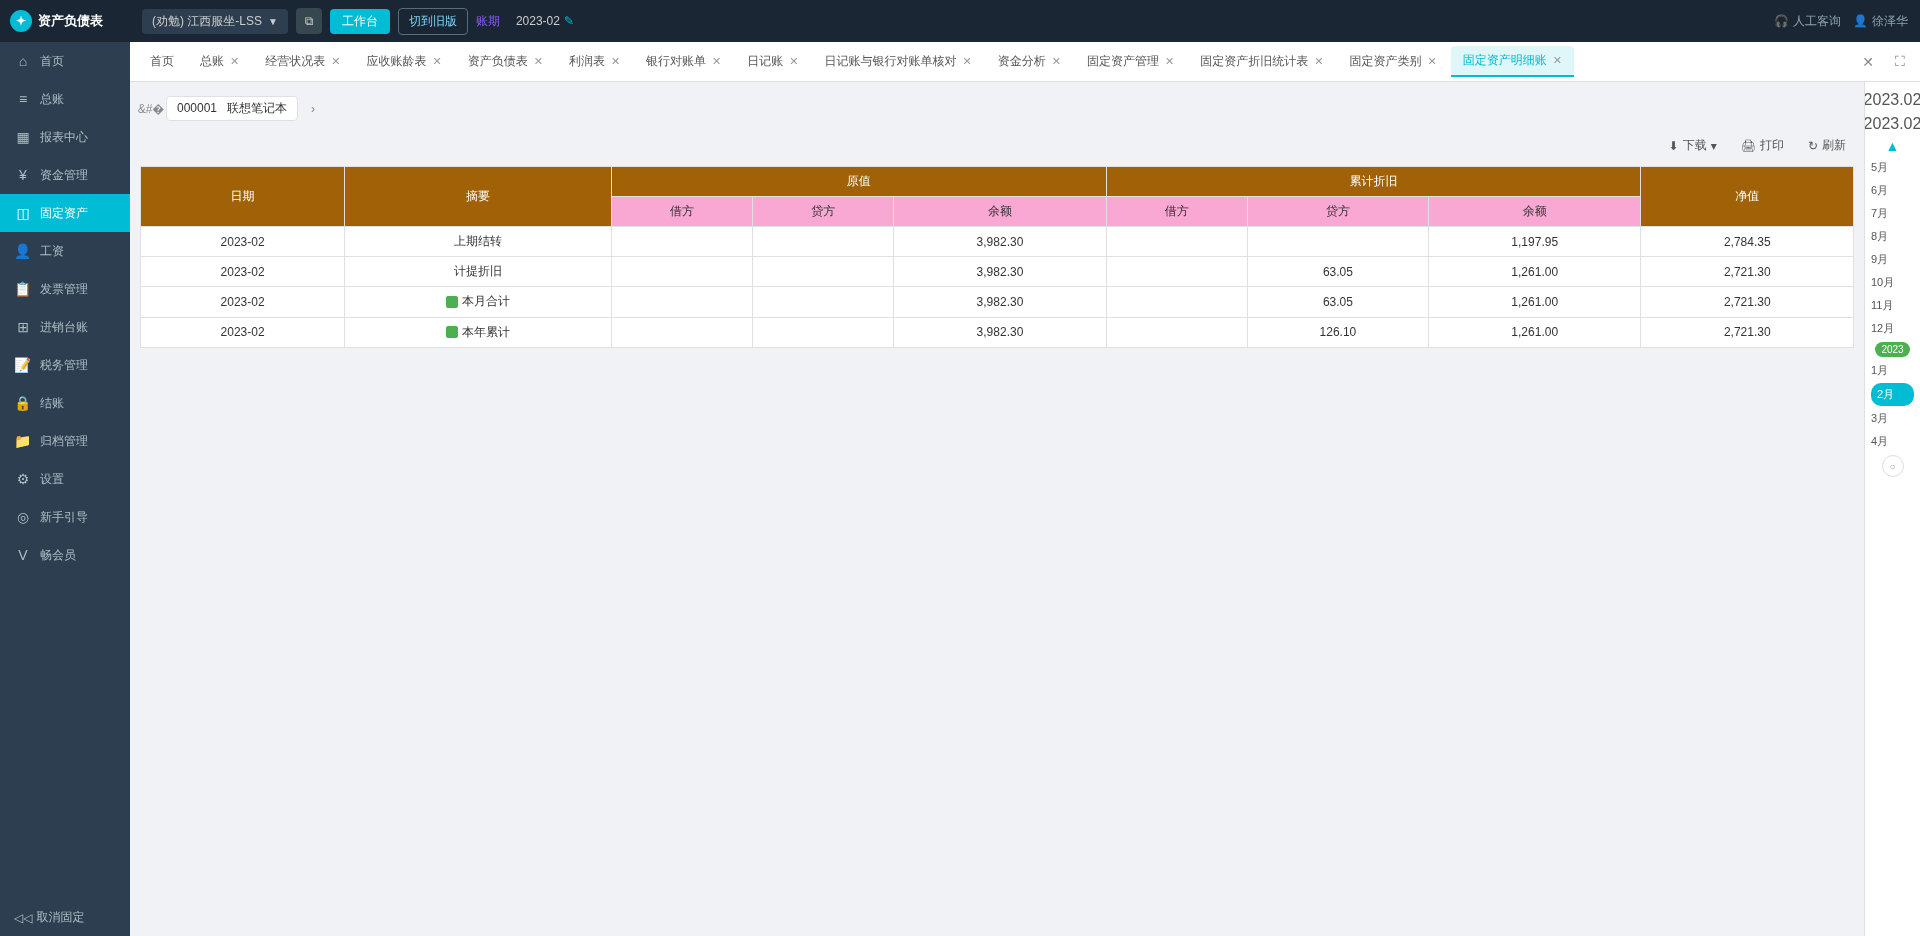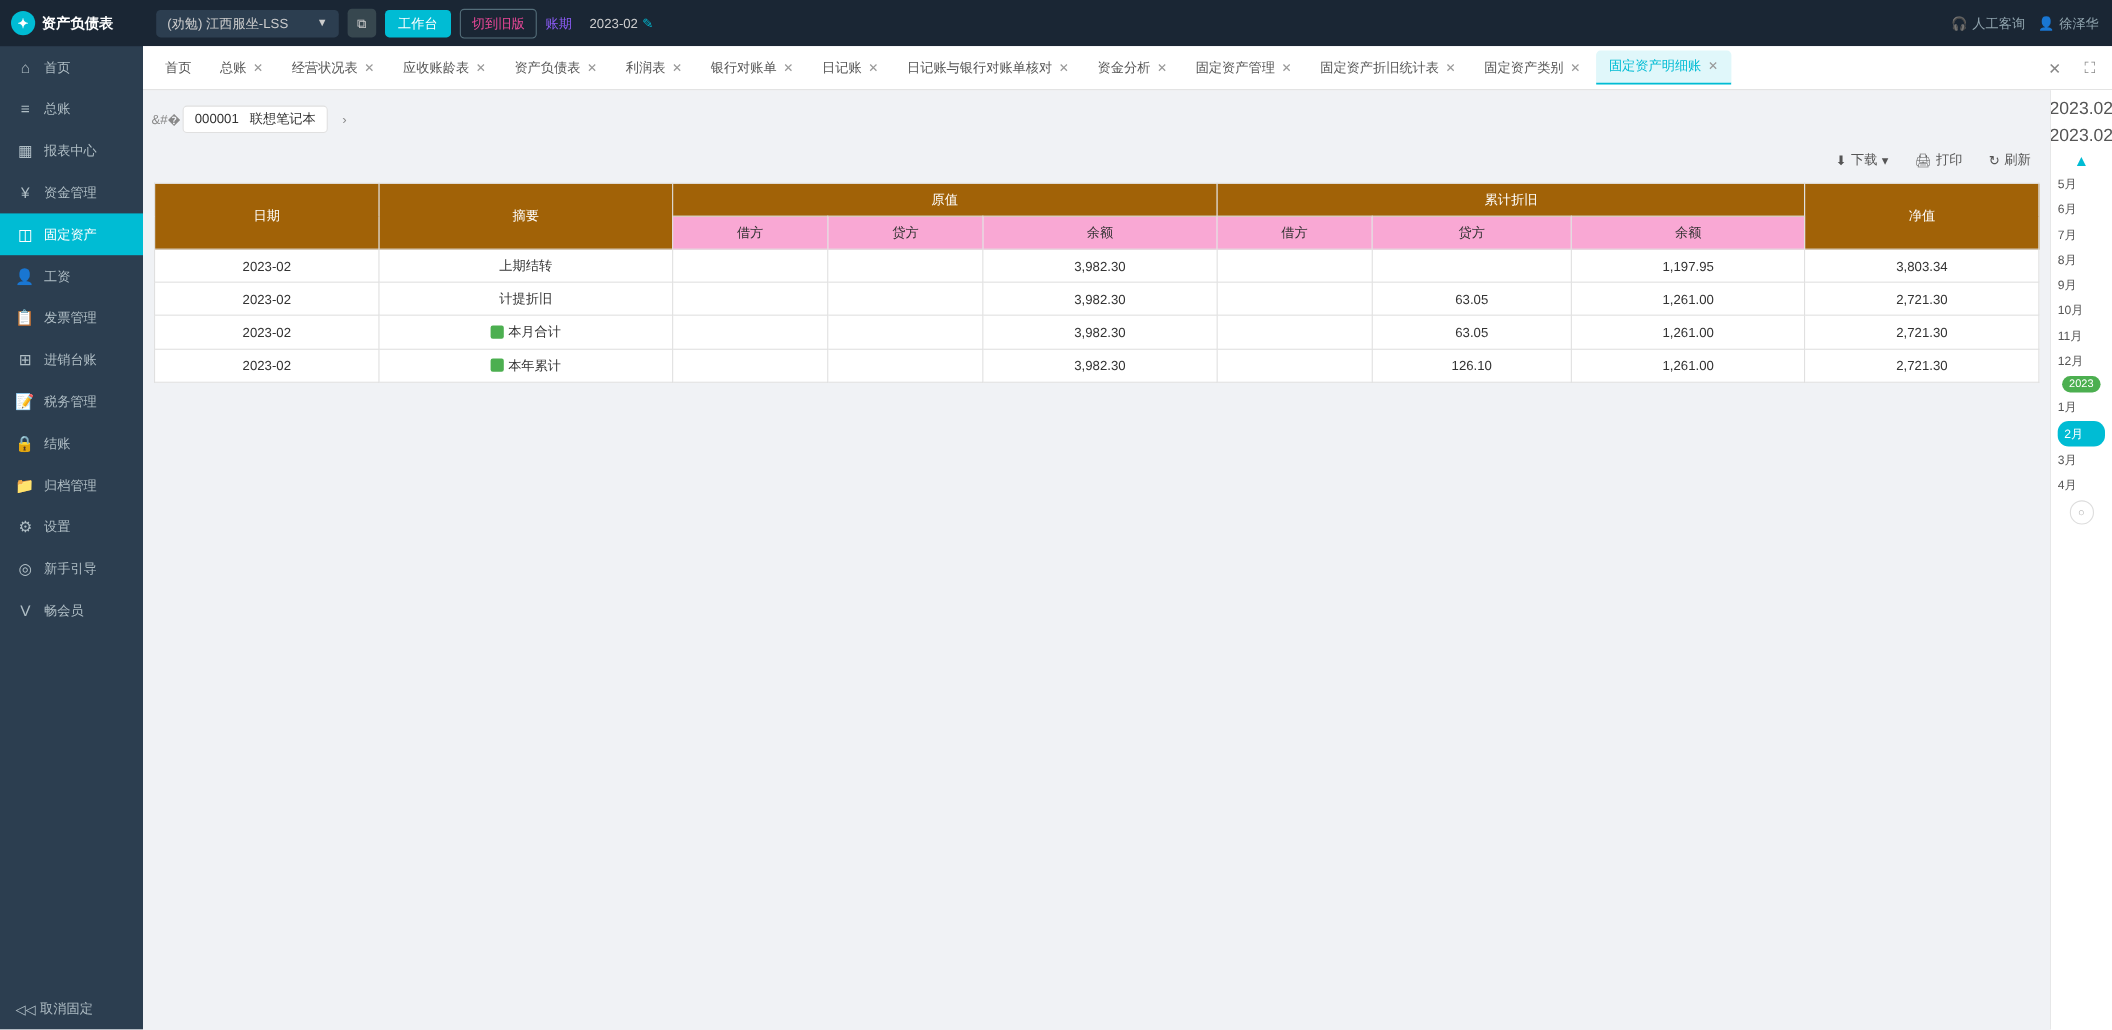--- a/index.html
+++ b/index.html
@@ -79,21 +79,20 @@
     .company-selector {
       display: flex;
       align-items: center;
       background: #2c3e50;
       border-radius: 4px;
       padding: 4px 10px;
       color: #ccc;
       font-size: 12px;
       cursor: pointer;
       margin-right: 8px;
-      gap: 20px;
     }
     .company-selector .arrow { margin-left: 6px; font-size: 10px; }
     .copy-btn {
       width: 26px; height: 26px;
       background: #37474f;
       border-radius: 4px;
       display: flex; align-items: center; justify-content: center;
       cursor: pointer;
       margin-right: 8px;
       color: #ccc;
@@ -104,21 +103,21 @@
       border-radius: 4px;
       padding: 4px 12px;
       cursor: pointer;
       font-size: 12px;
       margin-right: 8px;
       text-align: right;
     }
     .switch-btn {
       background: transparent;
       border: 1px solid #546e7a;
-      color: #ec4899;
+      color: #7dd3fc;
       border-radius: 4px;
       padding: 4px 10px;
       cursor: pointer;
       font-size: 12px;
       margin-right: 8px;
     }
     .period-label {
       color: #8b5cf6;
       font-size: 12px;
       margin-right: 16px;
@@ -551,21 +550,21 @@
         <tbody id="table-body">
         <tr>
     <td>2023-02</td>
     <td>上期结转</td>
     <td></td>
     <td></td>
     <td>3,982.30</td>
     <td></td>
     <td></td>
     <td>1,197.95</td>
-    <td>3,803.34</td>
+    <td>2,784.35</td>
   </tr>
             <tr>
     <td>2023-02</td>
     <td>计提折旧</td>
     <td></td>
     <td></td>
     <td>3,982.30</td>
     <td></td>
     <td>63.05</td>
     <td>1,261.00</td>

